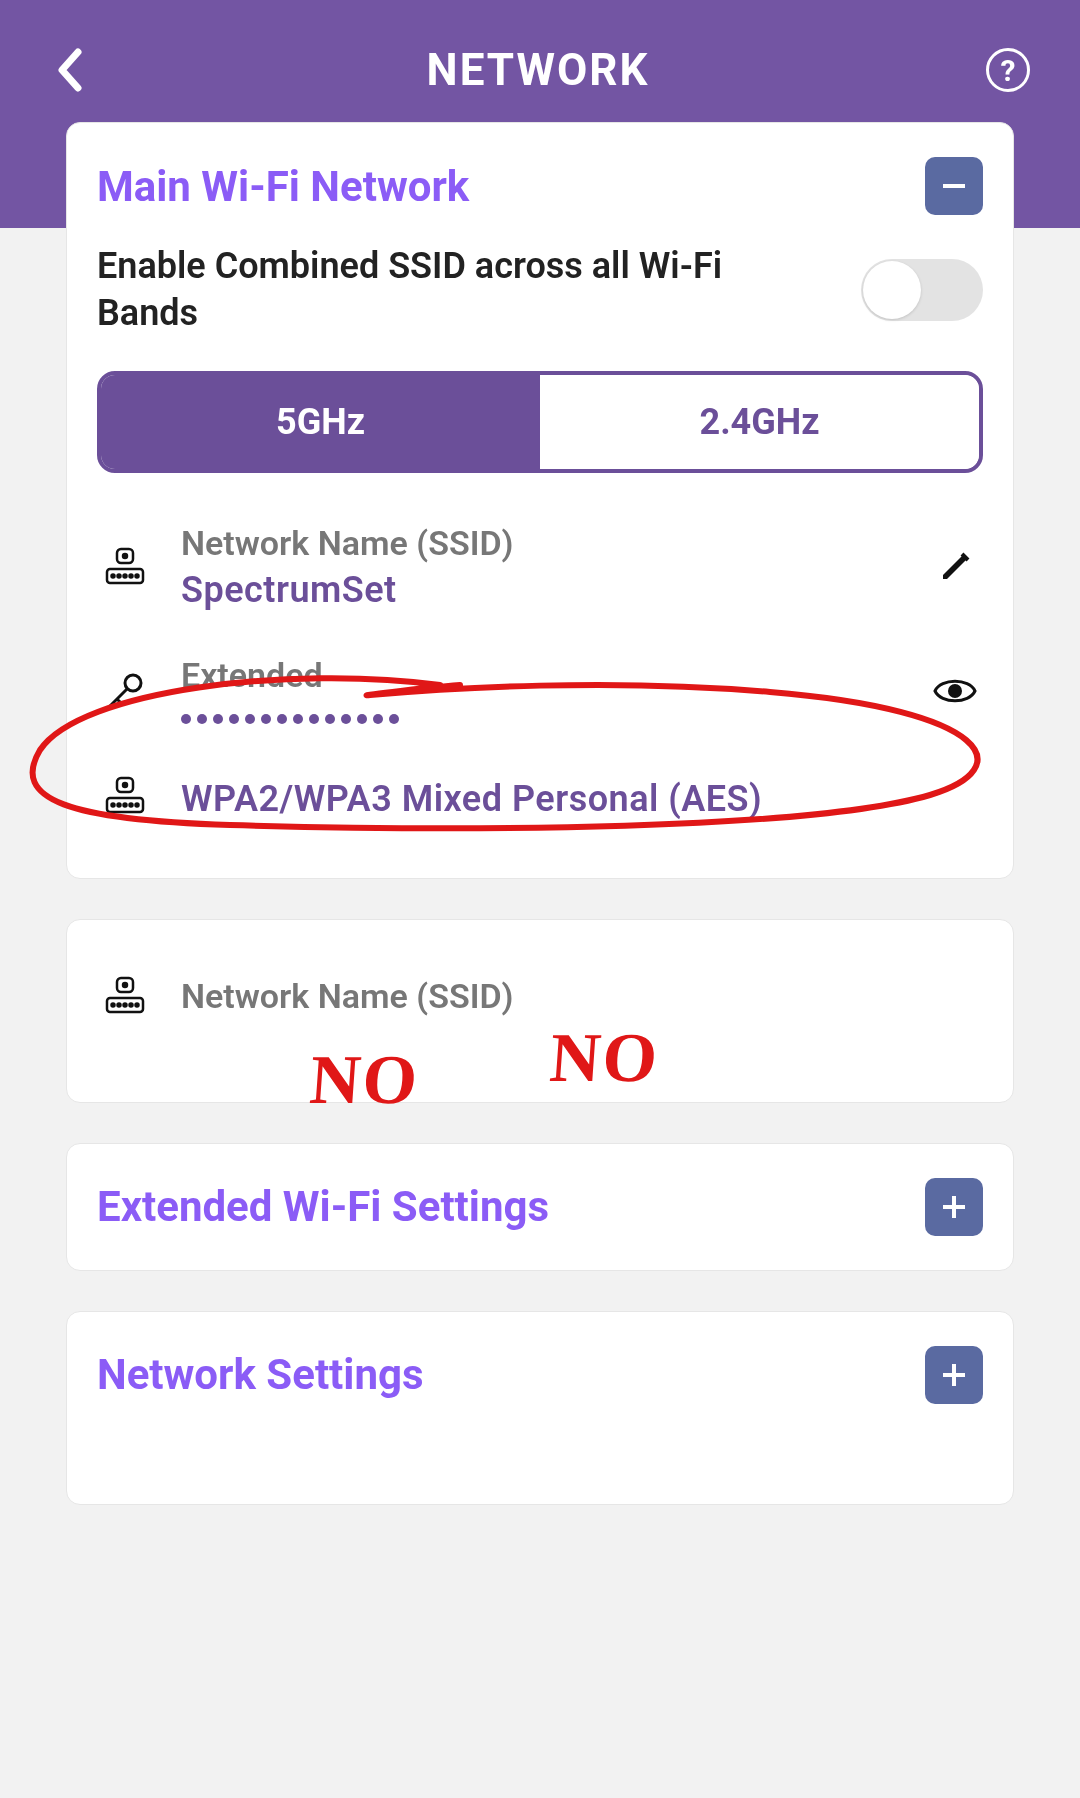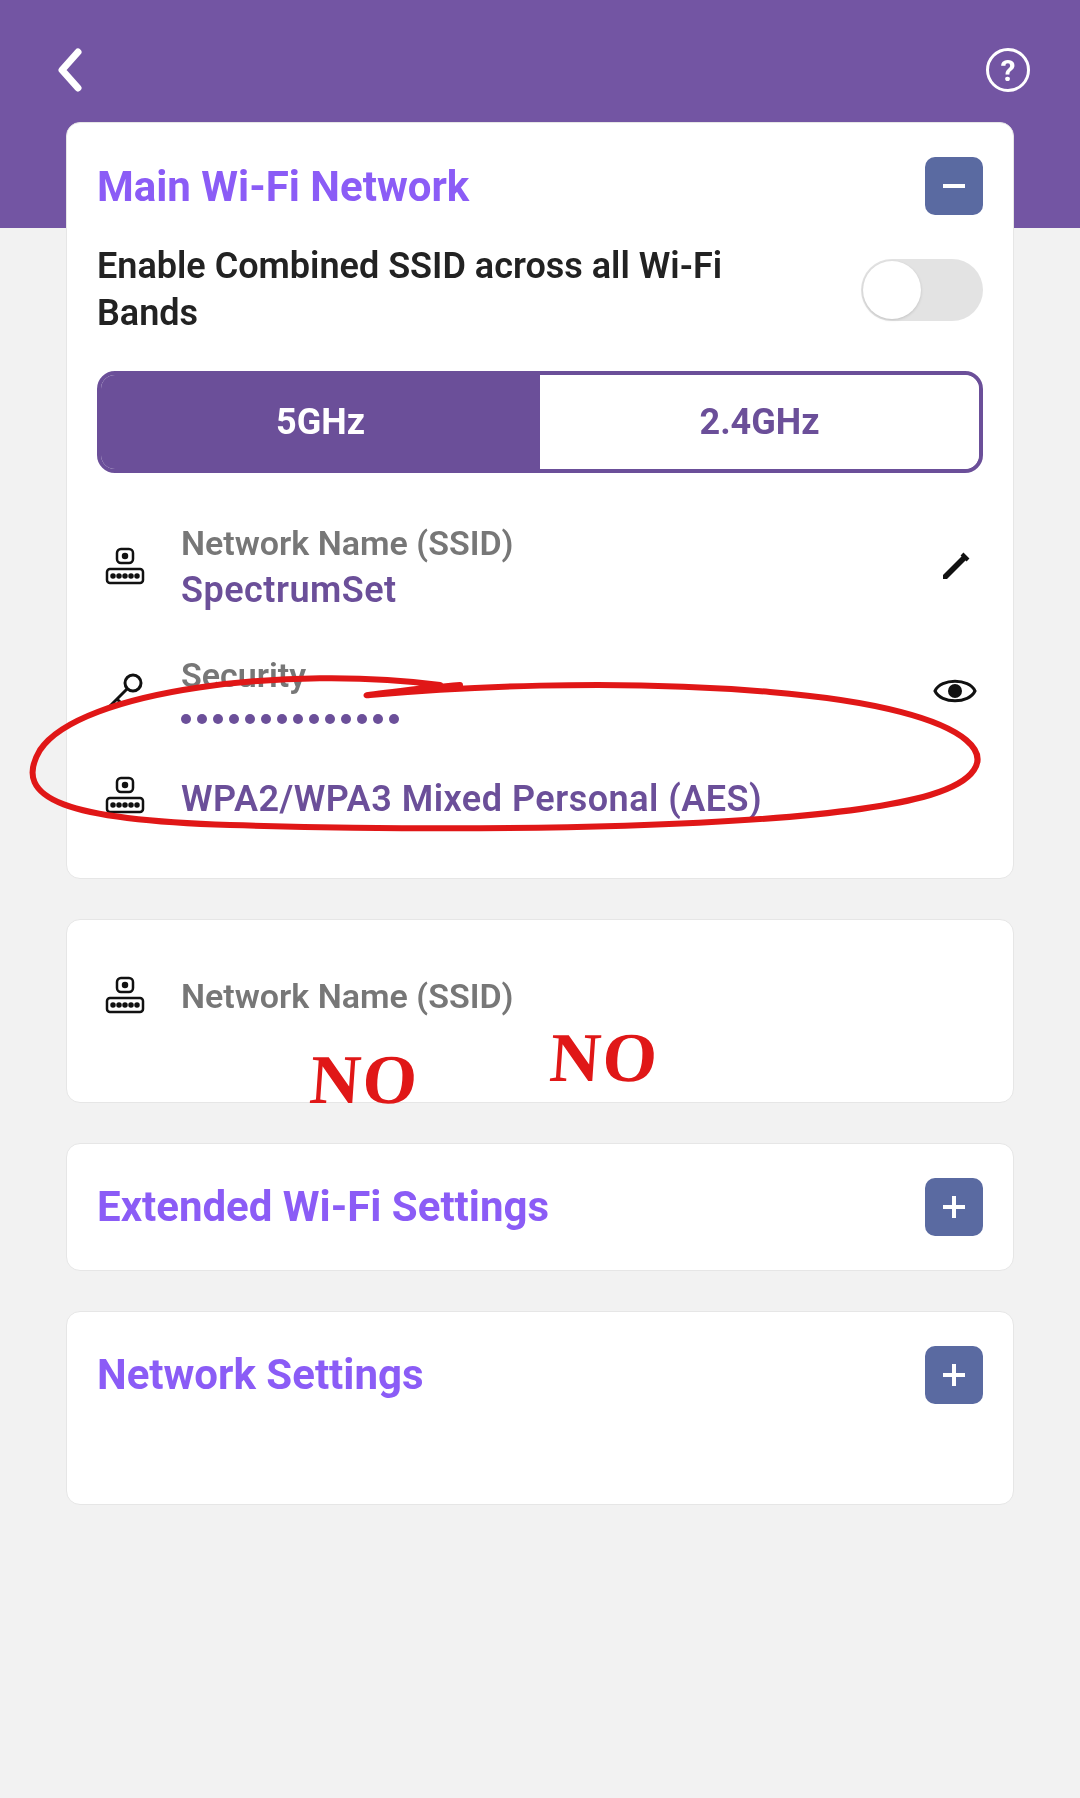--- a/index.html
+++ b/index.html
@@ -145,20 +145,21 @@
 </head>
 <body>
 
 <div class="header">
   <div class="header-bar">
     <div class="back-btn">
       <svg width="28" height="44" viewBox="0 0 28 44">
         <path d="M22 4 L6 22 L22 40" stroke="#fff" stroke-width="7" fill="none" stroke-linecap="round" stroke-linejoin="round"></path>
       </svg>
     </div>
+    <div class="header-title">NETWORK</div>
     <div class="help-btn">
       <span>?</span>
     </div>
   </div>
 </div>
 
 <div class="content">
 
   <div class="card">
     <div class="card-head">
@@ -208,21 +209,21 @@
     </div>
 
     <div class="field-row">
       <div class="field-icon">
         <svg width="44" height="44" viewBox="0 0 44 44" fill="none" stroke="#111" stroke-width="3">
           <circle cx="30" cy="14" r="8"></circle>
           <path d="M24 20 L6 38 M10 34 L14 38 M14 30 L18 34"></path>
         </svg>
       </div>
       <div class="field-body">
-        <div class="field-label">Security</div>
+        <div class="field-label">Extended</div>
         <div class="password-dots">
           <span></span><span></span><span></span><span></span><span></span><span></span><span></span><span></span><span></span><span></span><span></span><span></span><span></span><span></span>
         </div>
       </div>
       <div class="field-action">
         <svg width="44" height="30" viewBox="0 0 44 30">
           <path d="M2 15 C8 2 36 2 42 15 C36 28 8 28 2 15 Z" fill="none" stroke="#111" stroke-width="3"></path>
           <circle cx="22" cy="15" r="7" fill="#111"></circle>
         </svg>
       </div>

